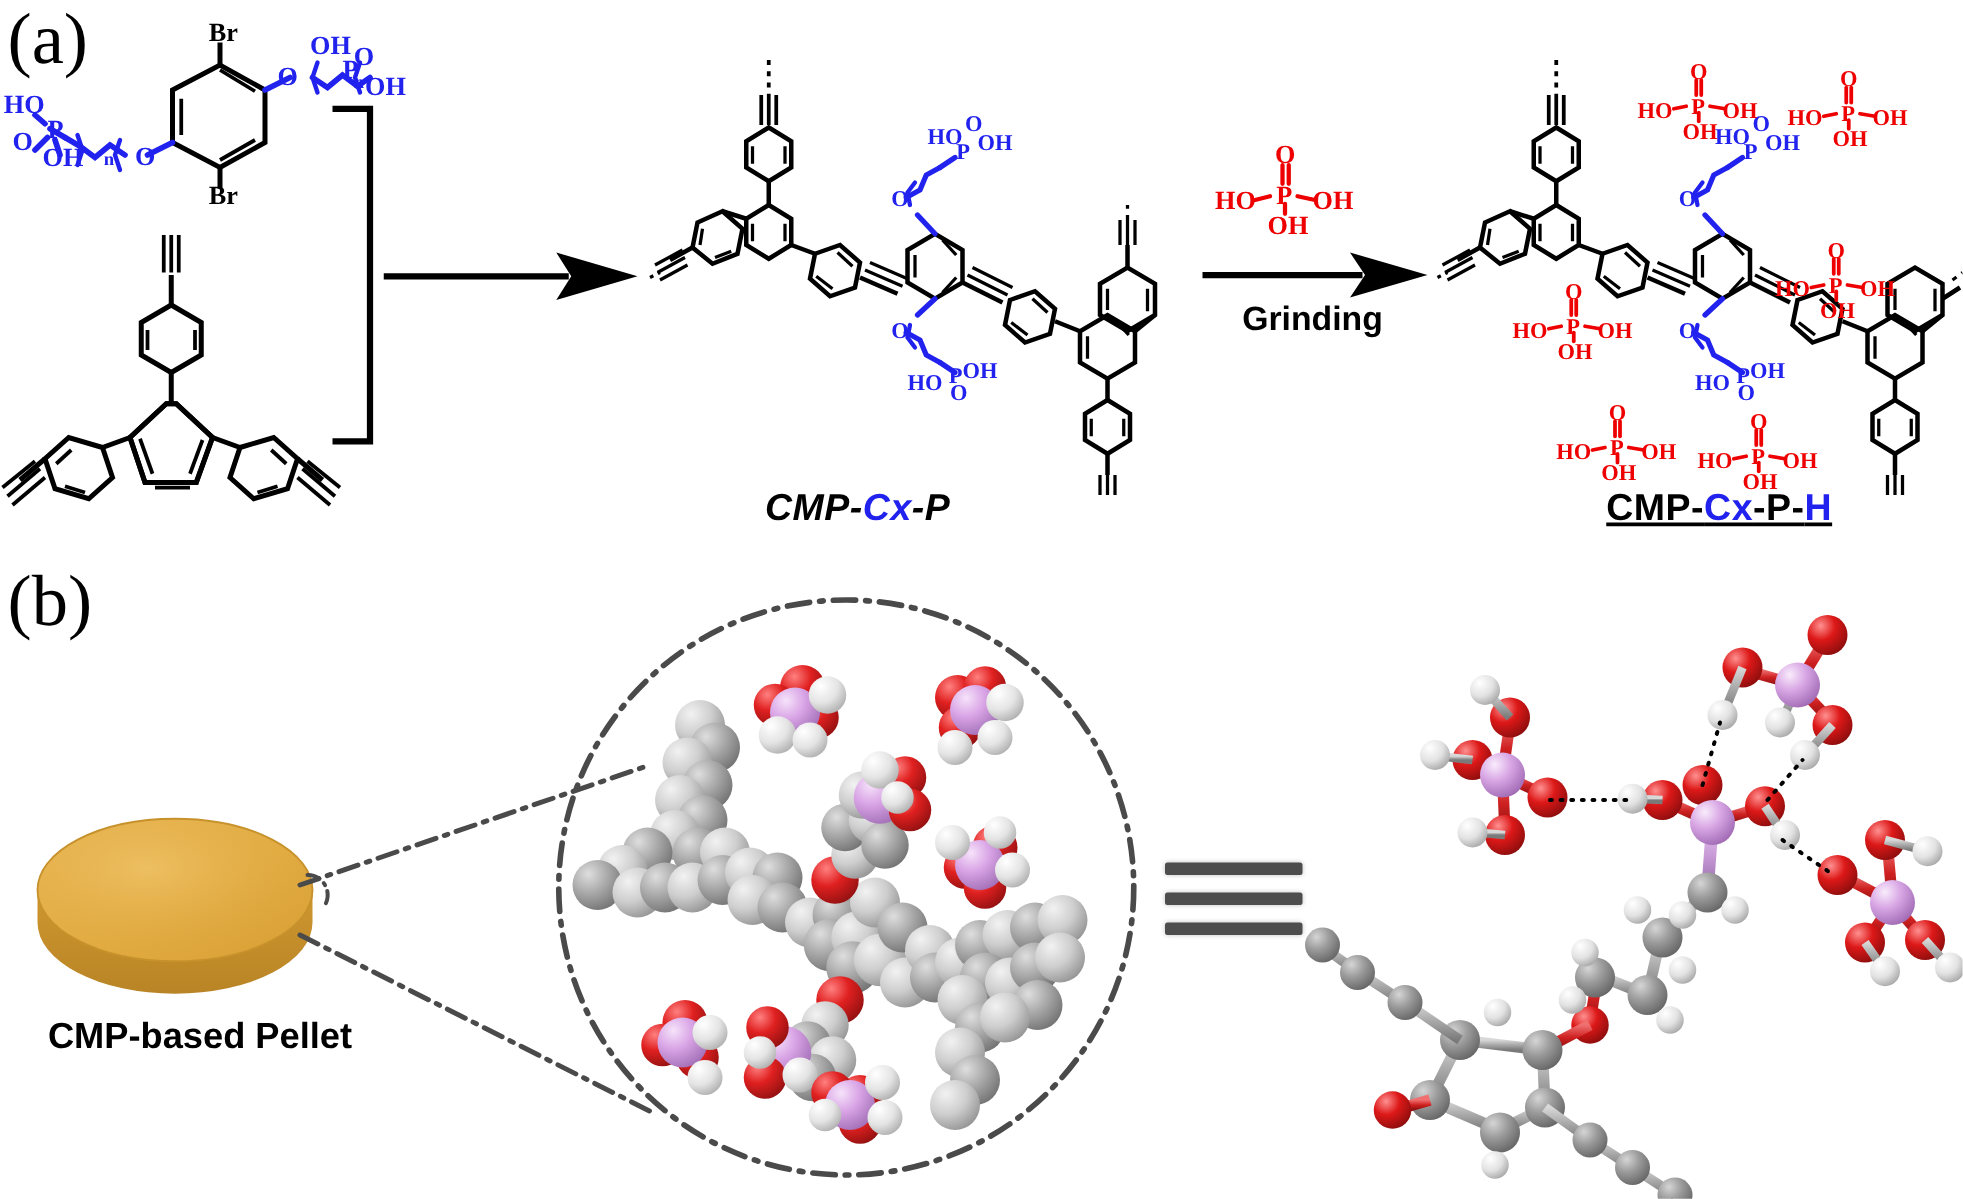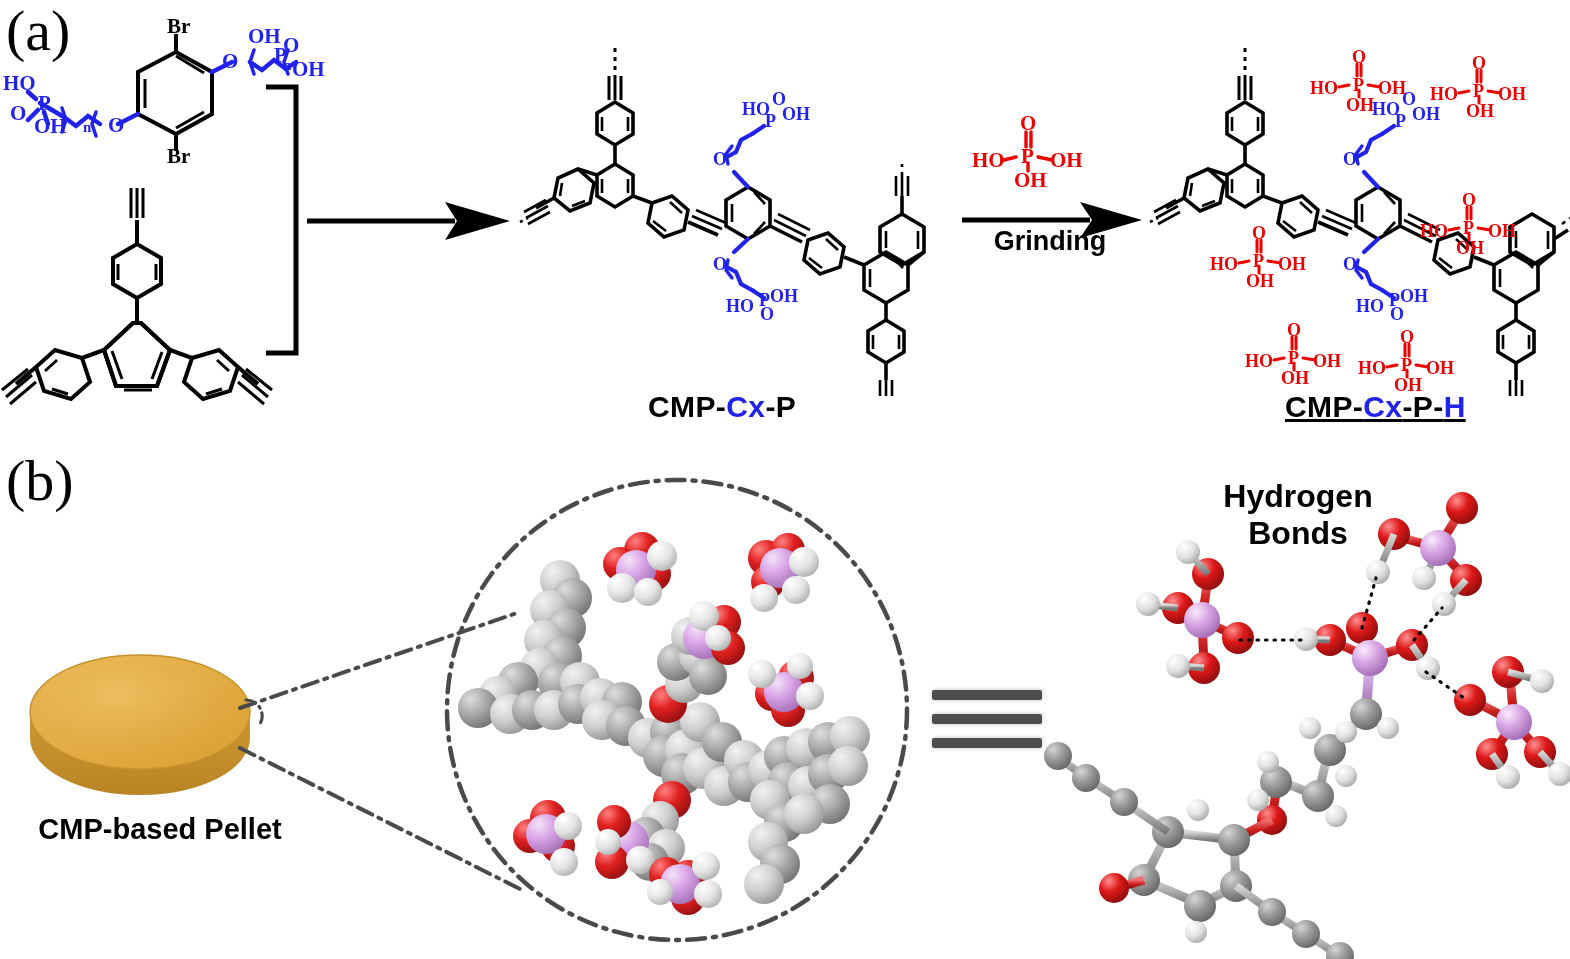--- a/index.html
+++ b/index.html
@@ -212,21 +212,21 @@
       <text x="262" y="90">OH</text>
       <text x="245" y="97">P</text>
       <text x="193" y="240">O</text>
       <text x="206" y="282">HO</text>
       <text x="240" y="290">O</text>
       <text x="250" y="272">OH</text>
       <text x="239" y="276">P</text>
     </g>
   </svg>
 
-  <div class="abs struct-name" style="left:648px;top:390px;">
+  <div class="abs struct-name" style="left:612px;top:390px;font-style:italic;">
     <span class="part" style="color:#000">CMP-</span><span class="part" style="color:#2222EE">Cx</span><span class="part" style="color:#000">-P</span>
   </div>
 
   <svg class="abs" style="left:960px;top:105px;" width="135" height="90">
     <g stroke="#EE0000" stroke-width="3.4" fill="none" stroke-linecap="round">
       <line x1="66" y1="27" x2="66" y2="42"></line>
       <line x1="71" y1="27" x2="71" y2="42"></line>
       <line x1="56" y1="52" x2="44" y2="55"></line>
       <line x1="78" y1="52" x2="92" y2="55"></line>
       <line x1="68" y1="58" x2="68" y2="66"></line>
@@ -237,21 +237,21 @@
       <text x="12" y="62">HO</text>
       <text x="90" y="62">OH</text>
       <text x="54" y="82">OH</text>
     </g>
   </svg>
 
   <svg class="abs" style="left:960px;top:198px;" width="190" height="44">
     <line x1="2" y1="22" x2="130" y2="22" stroke="#000" stroke-width="5"></line>
     <polygon points="120,4 182,22 120,40 132,22" fill="#000"></polygon>
   </svg>
-  <div class="abs arrow-label" style="left:960px;top:226px;width:180px;">
+  <div class="abs arrow-label" style="left:960px;top:240px;width:180px;">
     <div>Grinding</div>
   </div>
 
   <svg class="abs" style="left:1150px;top:30px;" width="420" height="370">
     <g stroke="#000" stroke-width="3.6" fill="none">
       <line x1="95" y1="18" x2="95" y2="46" stroke-dasharray="4 5" stroke-width="3"></line>
       <line x1="89" y1="46" x2="89" y2="70" stroke-width="3"></line>
       <line x1="95" y1="46" x2="95" y2="70" stroke-width="3"></line>
       <line x1="101" y1="46" x2="101" y2="70" stroke-width="3"></line>
       <polygon points="95,72 77,83 77,104 95,115 113,104 113,83"></polygon>
@@ -629,24 +629,20 @@
       <circle cx="228" cy="422" r="13" fill="url(#hWht)"></circle>
     </g>
   </svg>
 
   <div class="abs" style="left:932px;top:690px;width:110px;">
     <div class="eqbar" style="height:10px;margin-bottom:14px;"></div>
     <div class="eqbar" style="height:10px;margin-bottom:14px;"></div>
     <div class="eqbar" style="height:10px;"></div>
   </div>
 
-  <div class="abs hb-caption" style="left:1168px;top:478px;width:260px;">
-    <div>Hydrogen</div>
-    <div>Bonds</div>
-  </div>
 
   <svg class="abs" style="left:1040px;top:500px;" width="530" height="459">
     <defs>
       <radialGradient id="bO" cx="0.33" cy="0.27" r="0.8">
         <stop offset="0%" stop-color="#FF9090"></stop>
           <stop offset="45%" stop-color="#DD1818"></stop>
         <stop offset="100%" stop-color="#8A0D0D"></stop>
       </radialGradient>
       <radialGradient id="bP" cx="0.33" cy="0.27" r="0.8">
         <stop offset="0%" stop-color="#F9ECFC"></stop>

